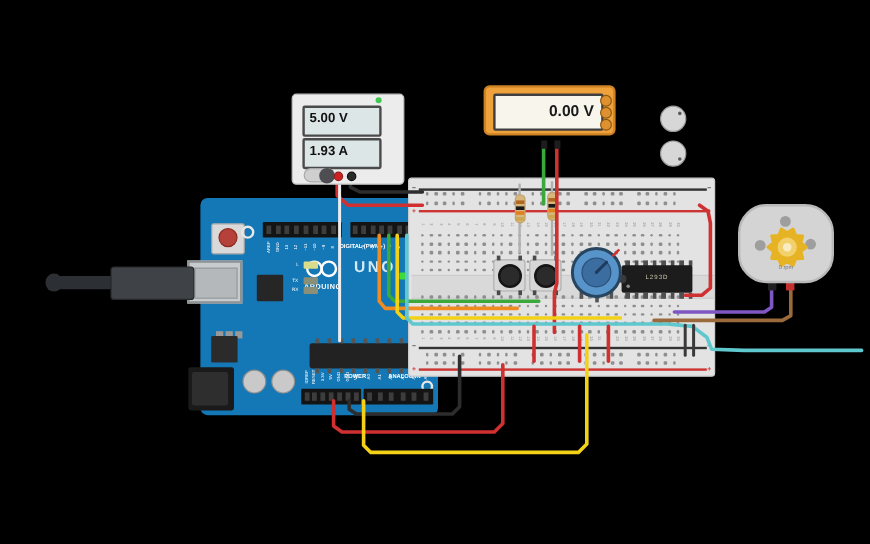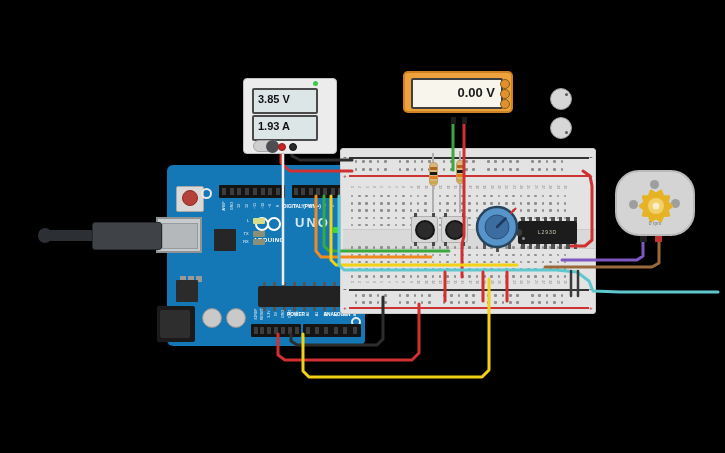--- a/index.html
+++ b/index.html
@@ -791,21 +791,21 @@
       <polyline points="483,272 483,301" fill="none" stroke="#d03030" stroke-width="3" stroke-linecap="round" stroke-linejoin="round"></polyline>
       <polyline points="507,272 507,301" fill="none" stroke="#d03030" stroke-width="3" stroke-linecap="round" stroke-linejoin="round"></polyline>
       <polyline points="571,271 571,296" fill="none" stroke="#3a3a3a" stroke-width="2.5" stroke-linecap="round" stroke-linejoin="round"></polyline>
       <polyline points="578,271 578,296" fill="none" stroke="#3a3a3a" stroke-width="2.5" stroke-linecap="round" stroke-linejoin="round"></polyline>
       <polyline points="583,171 590,176 592,186 592,240 585,246 571,246" fill="none" stroke="#d03030" stroke-width="3" stroke-linecap="round" stroke-linejoin="round"></polyline>
       <polyline points="643,241 643,256 637,260 562,260" fill="none" stroke="#7e57c2" stroke-width="3" stroke-linecap="round" stroke-linejoin="round"></polyline>
       <polyline points="659,241 659,263 652,267 545,267" fill="none" stroke="#9b6a3c" stroke-width="3" stroke-linecap="round" stroke-linejoin="round"></polyline>
     </svg>
 
   <div class="abs psu">
-    <div class="abs psu-display" style="top:9px;">3.85 V</div>
+    <div class="abs psu-display" style="top:9px;">5.00 V</div>
     <div class="abs psu-display" style="top:36px;">1.93 A</div>
     <div class="abs psu-knob" style="top:9px;">
       <div class="abs knob-dot" style="left:14px;top:4px;"></div>
     </div>
     <div class="abs psu-knob" style="top:38px;">
       <div class="abs knob-dot" style="left:14px;top:13px;"></div>
     </div>
     <div class="abs" style="left:69px;top:2px;width:5px;height:5px;border-radius:50%;background:#3fc74f;"></div>
     <div class="abs" style="left:9px;top:61px;width:26px;height:12px;background:#cfcfcf;border:1px solid #a8a8a8;border-radius:6px;box-sizing:border-box;"></div>
     <div class="abs" style="left:22px;top:60.5px;width:13px;height:13px;border-radius:50%;background:#4e4e52;"></div>

